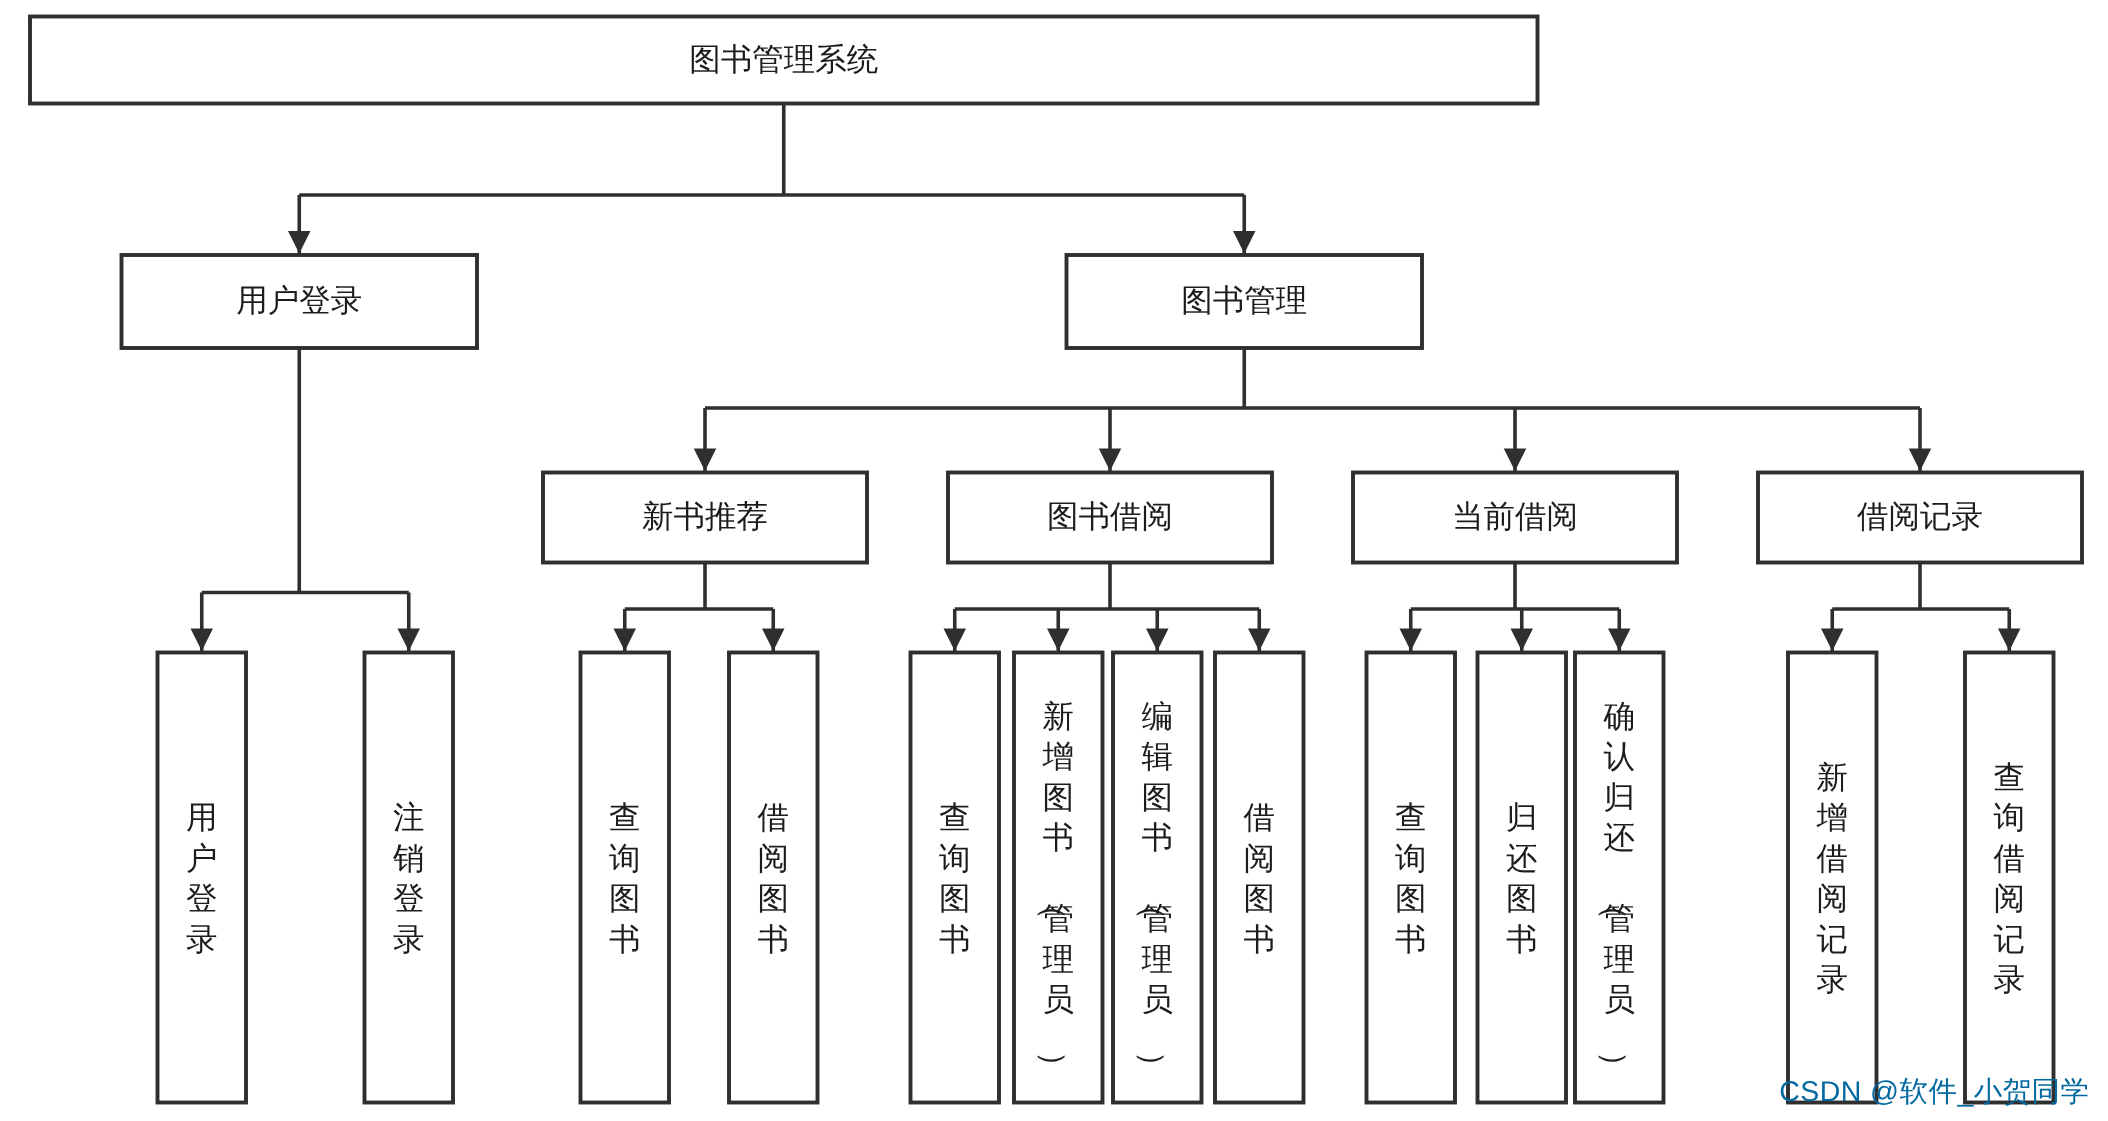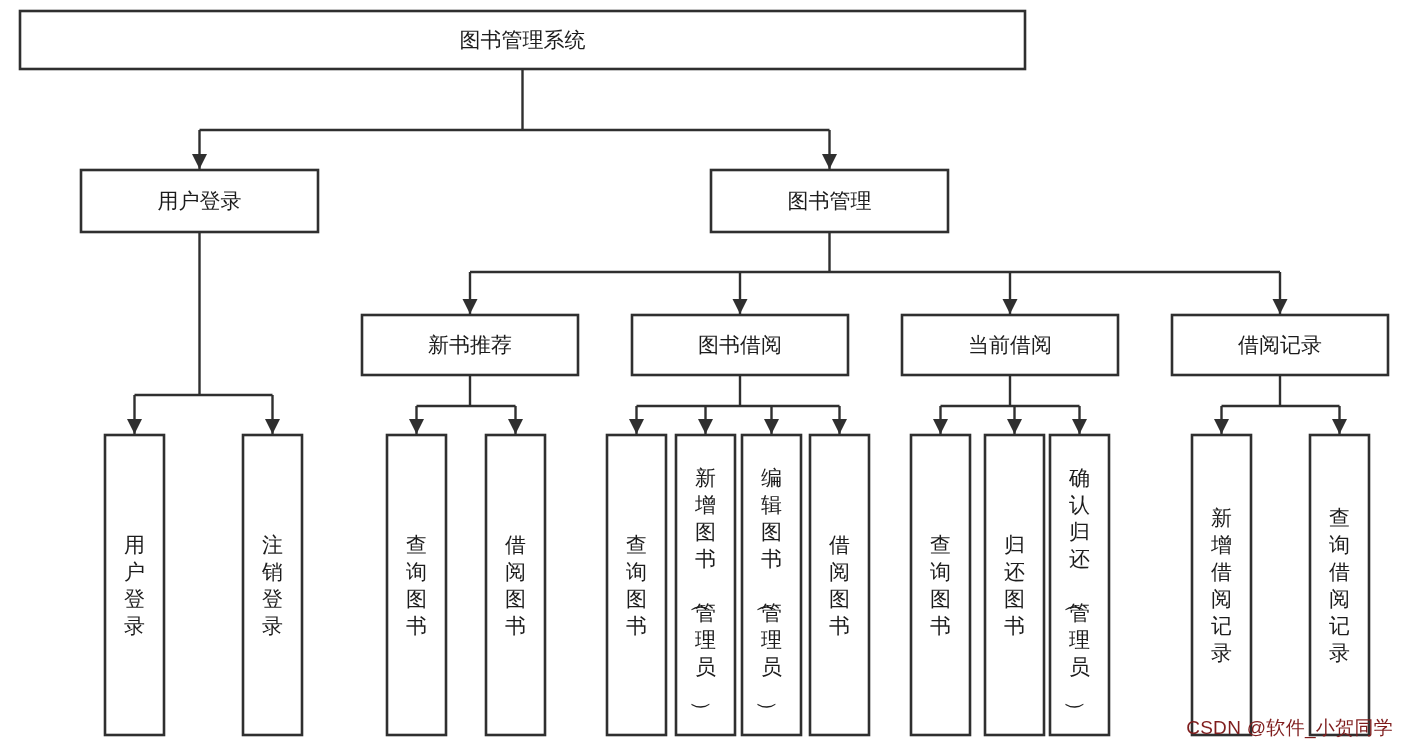--- a/index.html
+++ b/index.html
@@ -54,21 +54,21 @@
     font-size: 21px;
     fill: #1c1c1c;
     text-anchor: middle;
   }
   .watermark-text {
     position: absolute;
     right: 12px;
     bottom: 6px;
     font-family: "Liberation Sans", "DejaVu Sans", sans-serif;
     font-size: 19px;
-    color: #7f1d1d;
+    color: #0369a1;
     white-space: nowrap;
     letter-spacing: 0.3px;
     user-select: none;
   }
 </style>
 </head>
 <body>
 
 <div id="diagram-root">
 

